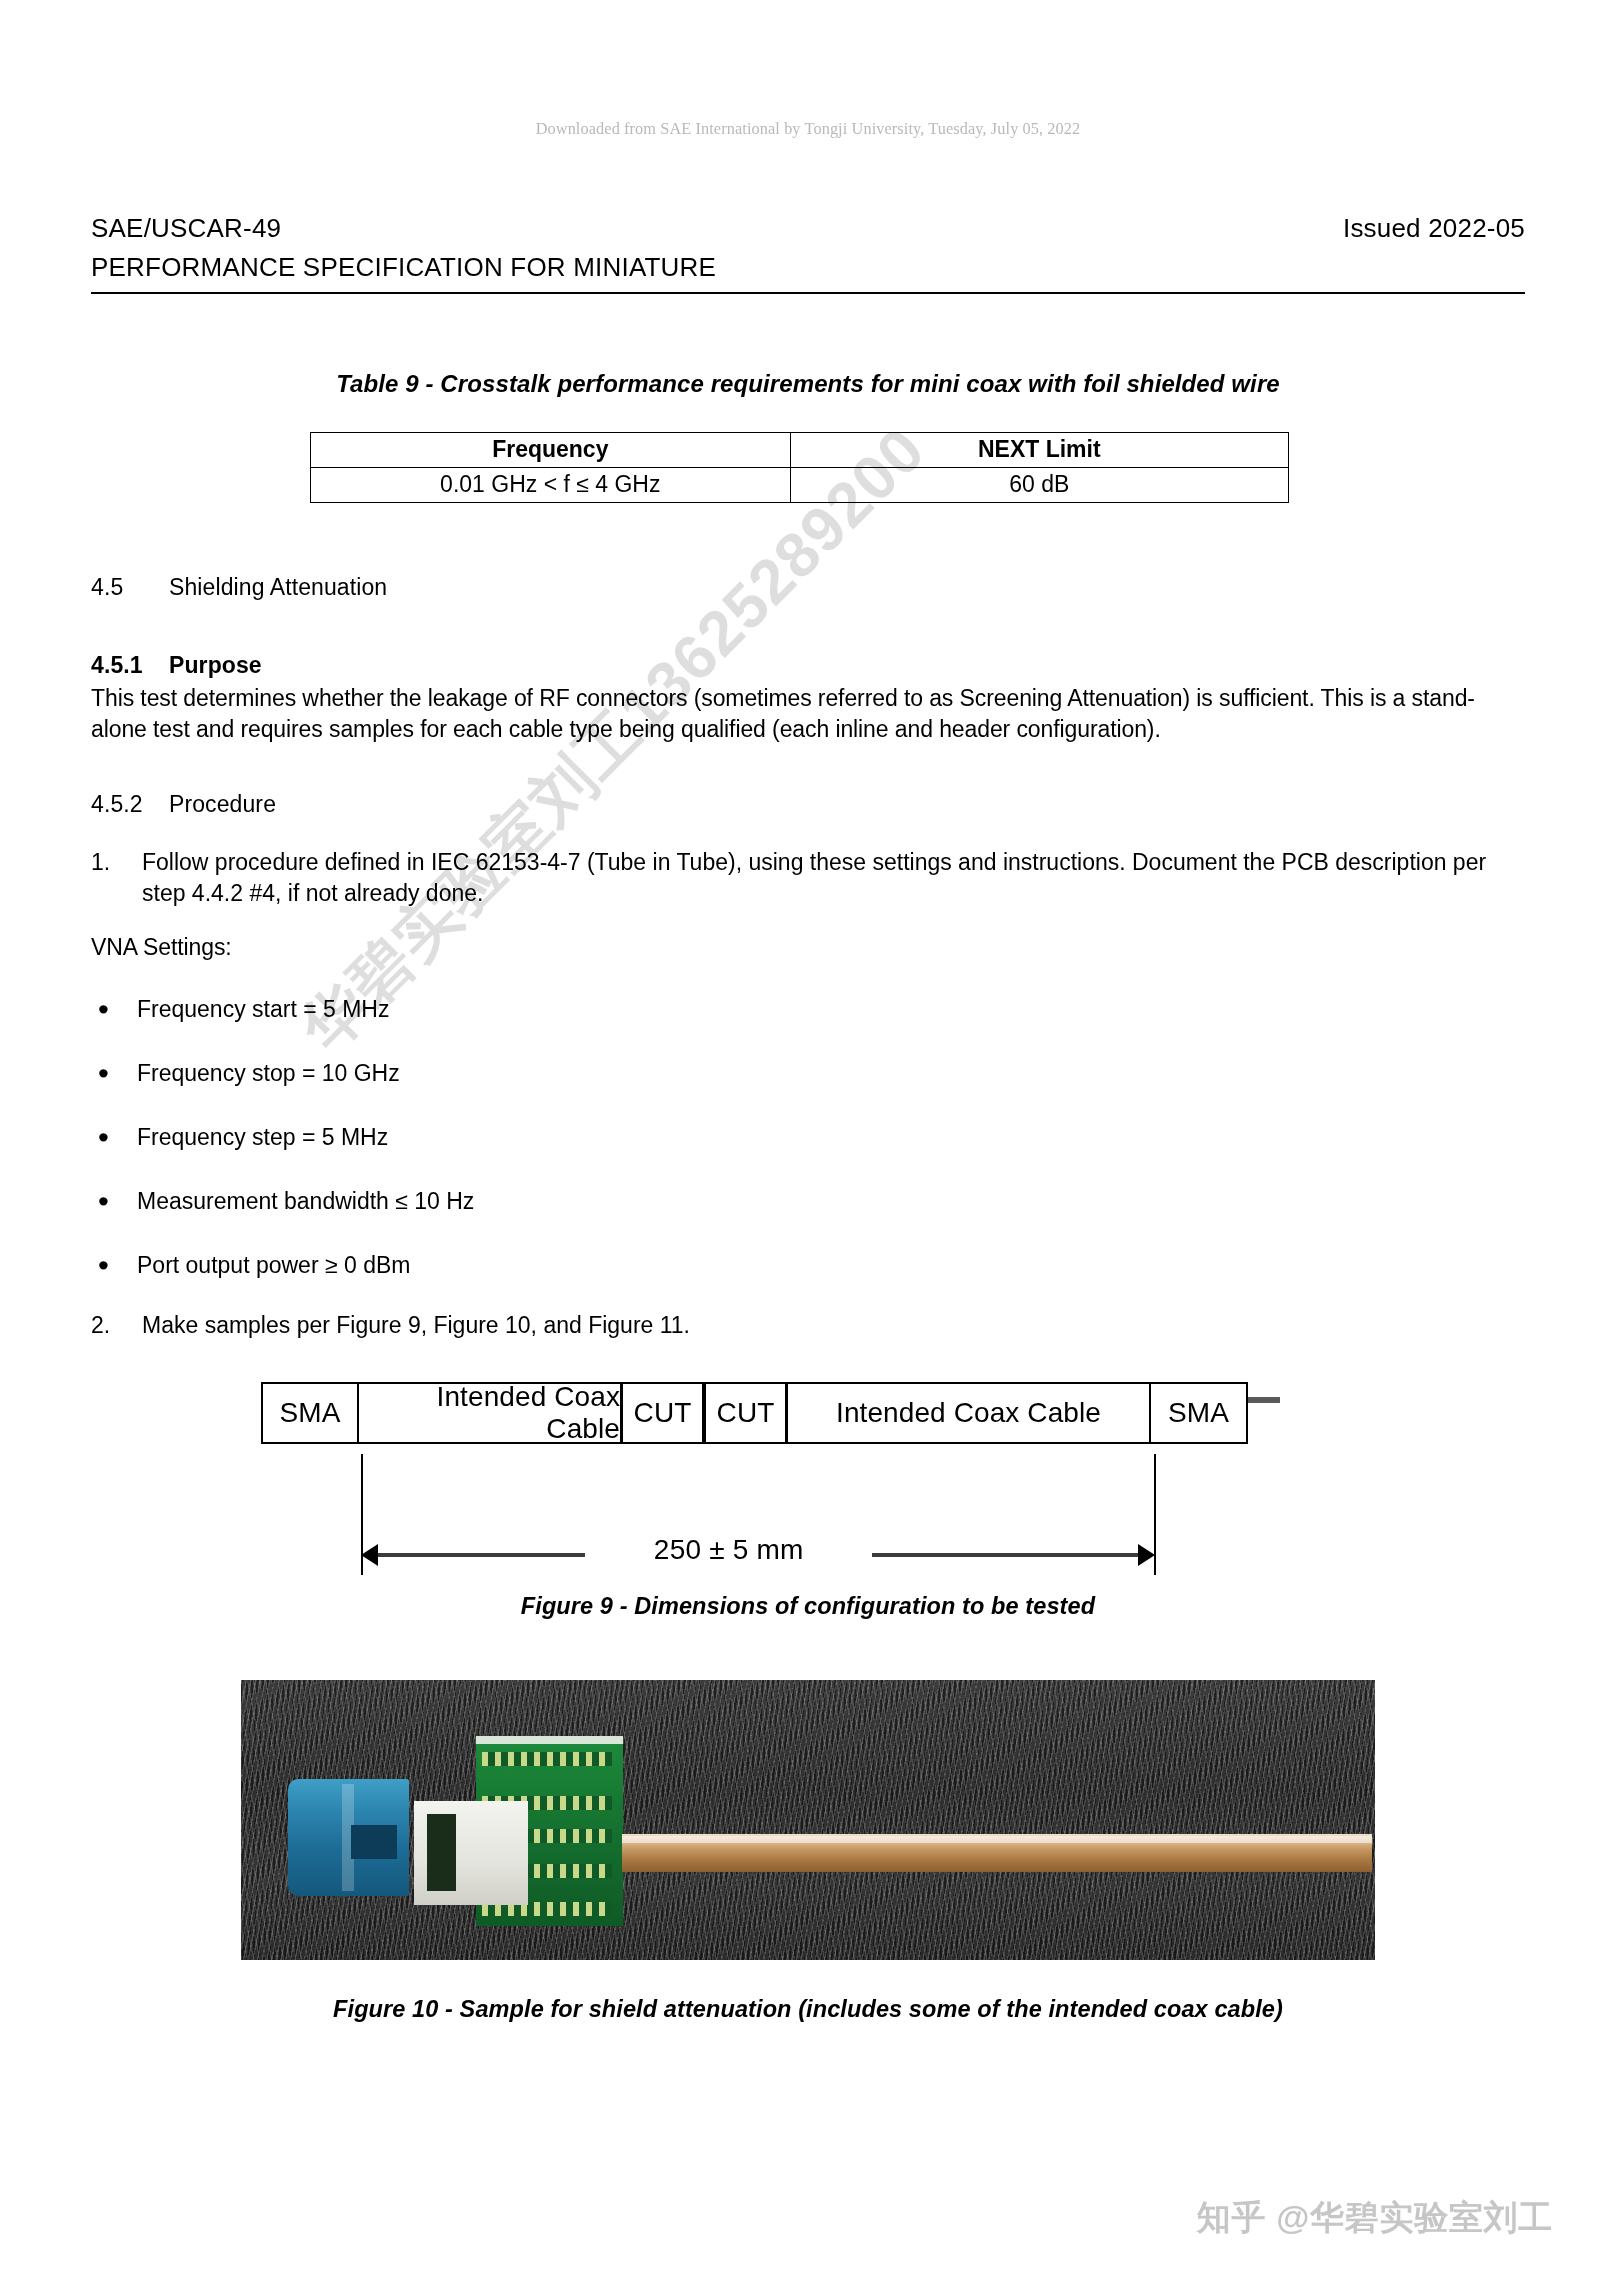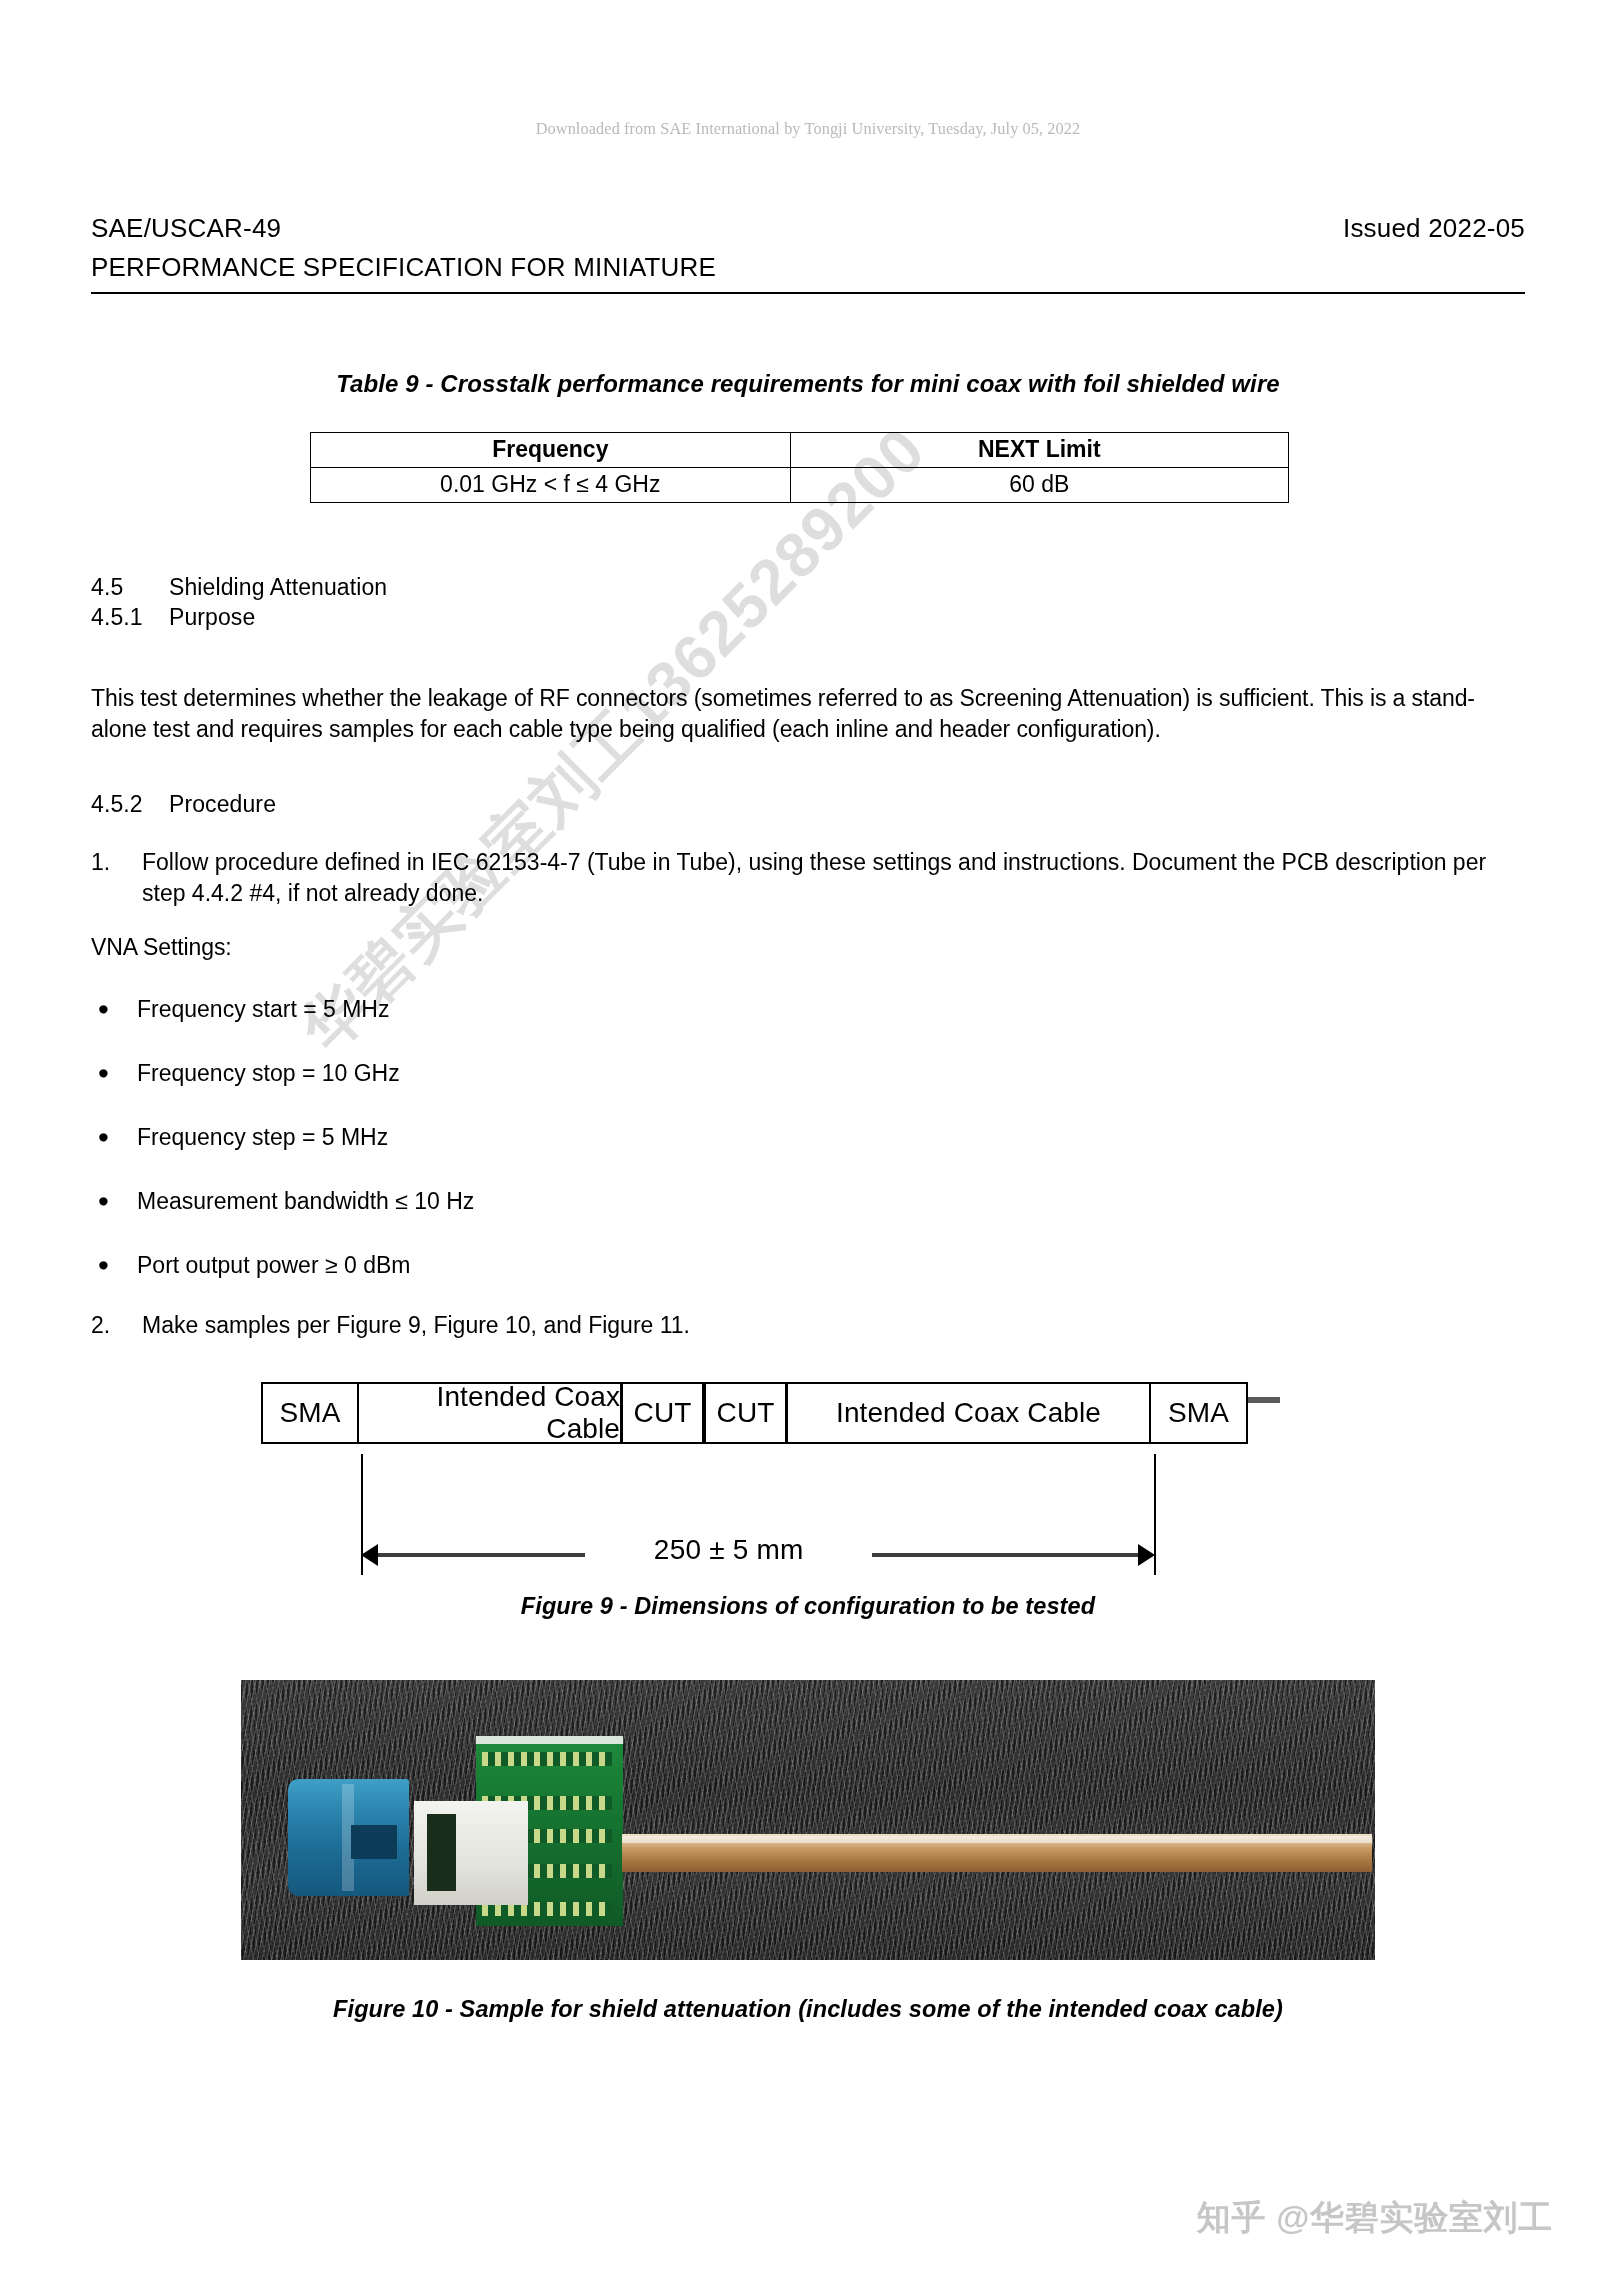--- a/index.html
+++ b/index.html
@@ -393,21 +393,21 @@
         <td>0.01 GHz &lt; f  ≤ 4 GHz</td>
         <td>60 dB</td>
       </tr>
     </tbody>
   </table>
 
   <div class="sec-head" style="top:574px;">
     <span class="num">4.5</span><span>Shielding Attenuation</span>
   </div>
 
-  <div class="sec-head" style="top:604px;">
+  <div class="sec-head" style="top:652px;font-weight:bold;">
     <span class="num">4.5.1</span><span>Purpose</span>
   </div>
 
   <div class="para" style="top:683px;">This test determines whether the leakage of RF connectors (sometimes referred to as Screening Attenuation) is sufficient. This is a stand-alone test and requires samples for each cable type being qualified (each inline and header configuration).</div>
 
   <div class="sec-head" style="top:791px;">
     <span class="num">4.5.2</span><span>Procedure</span>
   </div>
 
   <div class="numitem" style="top:847px;">

